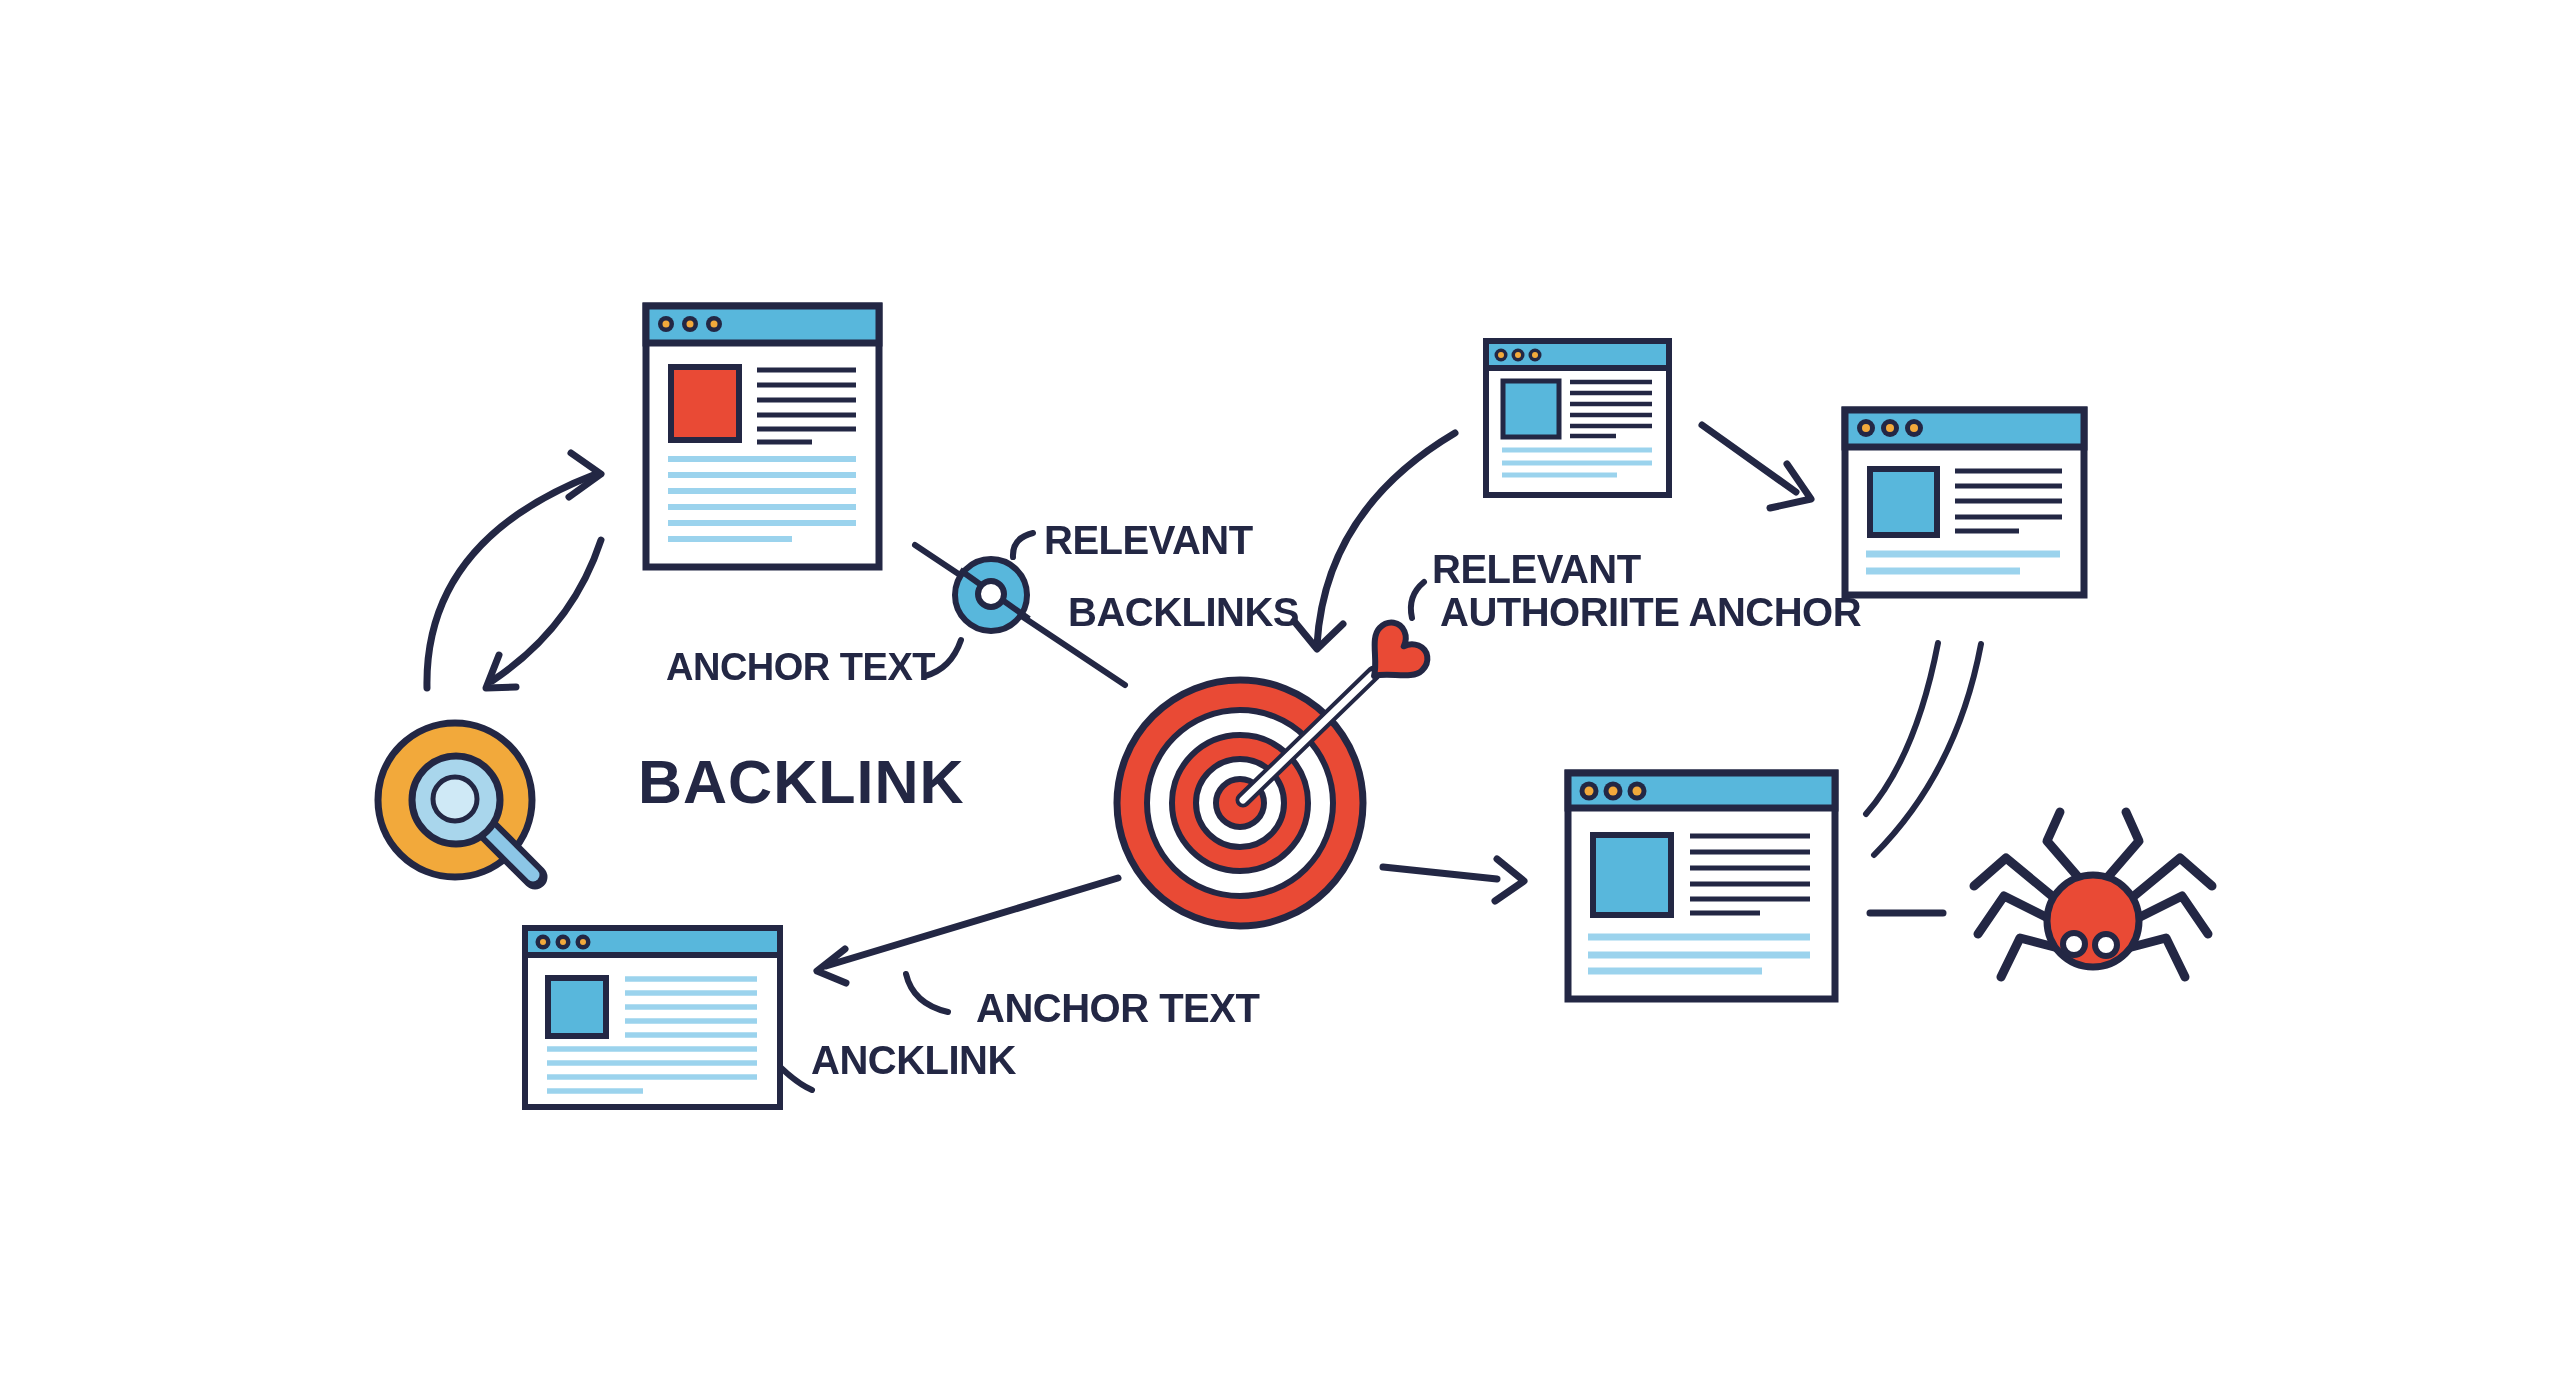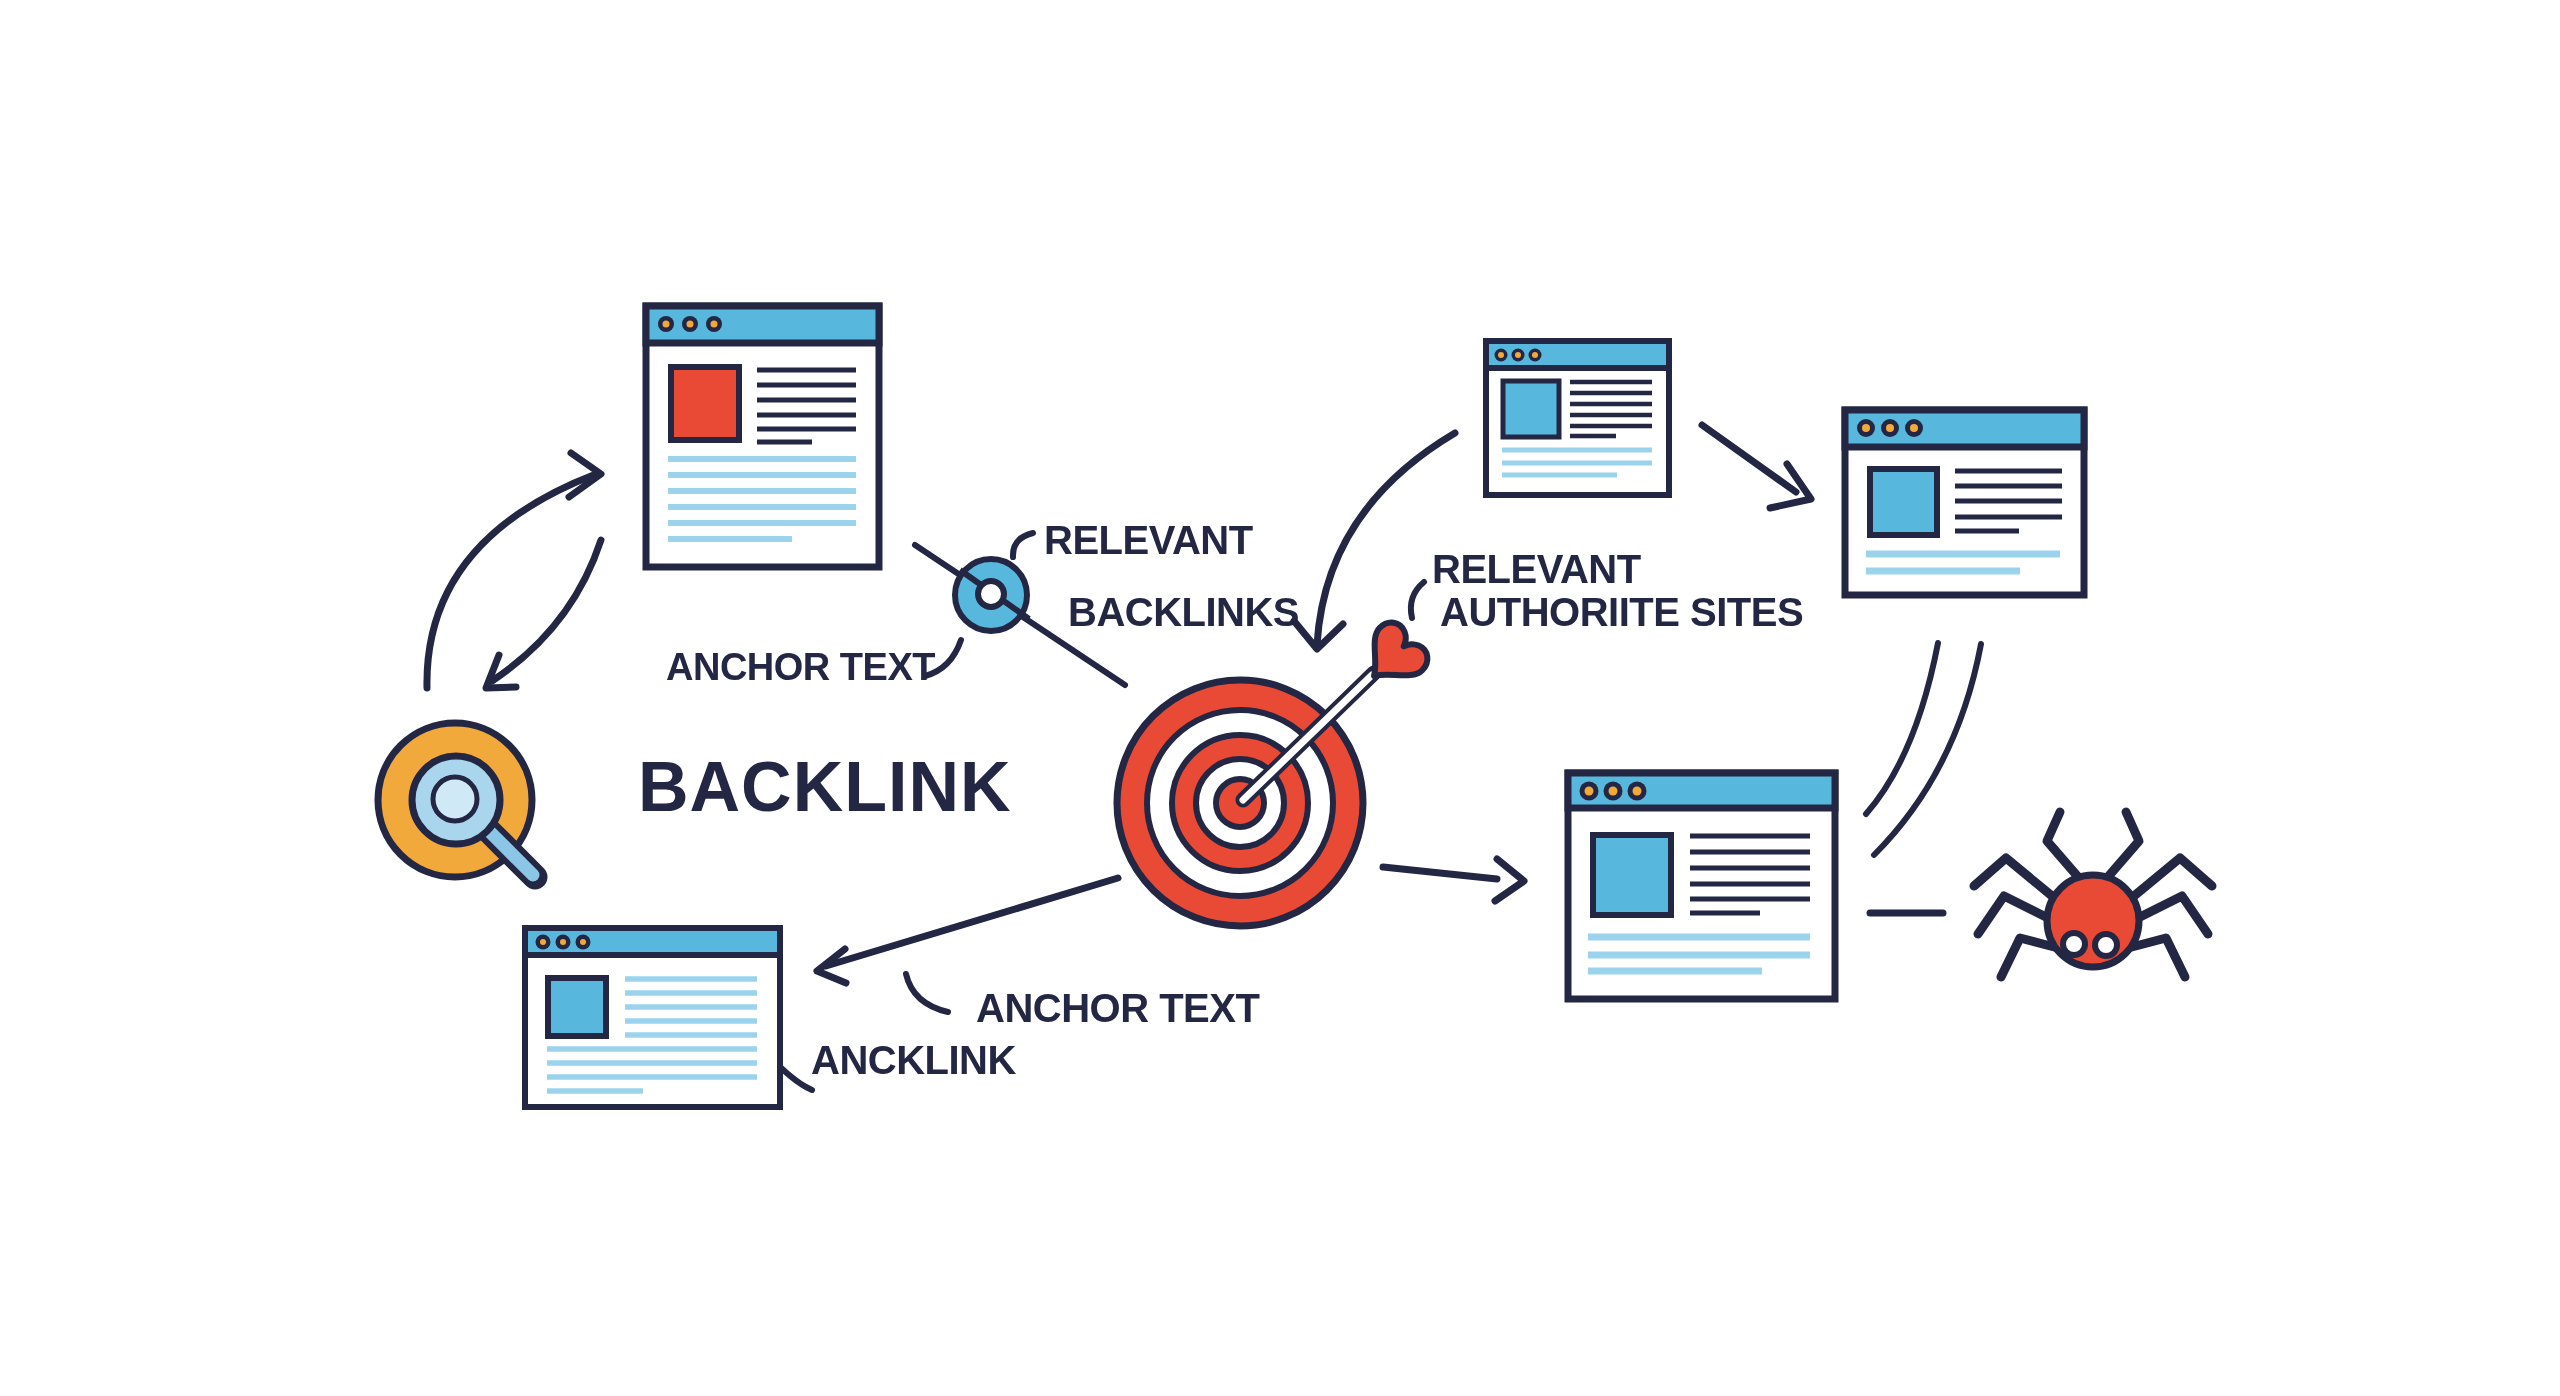--- a/index.html
+++ b/index.html
@@ -17,21 +17,21 @@
     position:relative;width:2560px;height:1396px;background:#ffffff;overflow:hidden;
     font-family:"Liberation Sans",sans-serif;
   }
   .art{position:absolute;left:0;top:0;}
   .lbl{
     position:absolute;color:var(--navy);font-weight:bold;white-space:nowrap;
     letter-spacing:-0.5px;line-height:1;
   }
   .lbl-sm{font-size:38px;}
   .lbl-md{font-size:40px;}
-  .lbl-title{font-size:70px;letter-spacing:1px;}
+  .lbl-title{font-size:61px;letter-spacing:1px;}
 </style>
 </head>
 <body>
 
 <div class="canvas">
 
   <svg class="art" width="2560" height="1396" viewBox="0 0 2560 1396">
 
     <g stroke="#232744" fill="none" stroke-linecap="round" stroke-linejoin="round">
 
@@ -271,19 +271,19 @@
   </svg>
 
   <div class="lbl lbl-title" style="left:638px;top:752px;">BACKLINK</div>
 
   <div class="lbl lbl-sm" style="left:666px;top:648px;">ANCHOR TEXT</div>
 
   <div class="lbl lbl-md" style="left:1044px;top:520px;">RELEVANT</div>
   <div class="lbl lbl-md" style="left:1068px;top:592px;">BACKLINKS</div>
 
   <div class="lbl lbl-md" style="left:1432px;top:549px;">RELEVANT</div>
-  <div class="lbl lbl-md" style="left:1440px;top:592px;">AUTHORIITE SITES</div>
+  <div class="lbl lbl-md" style="left:1440px;top:592px;">AUTHORIITE ANCHOR</div>
 
   <div class="lbl lbl-md" style="left:976px;top:988px;">ANCHOR TEXT</div>
 
   <div class="lbl lbl-md" style="left:811px;top:1040px;">ANCKLINK</div>
 
 </div>
 
 </body></html>

